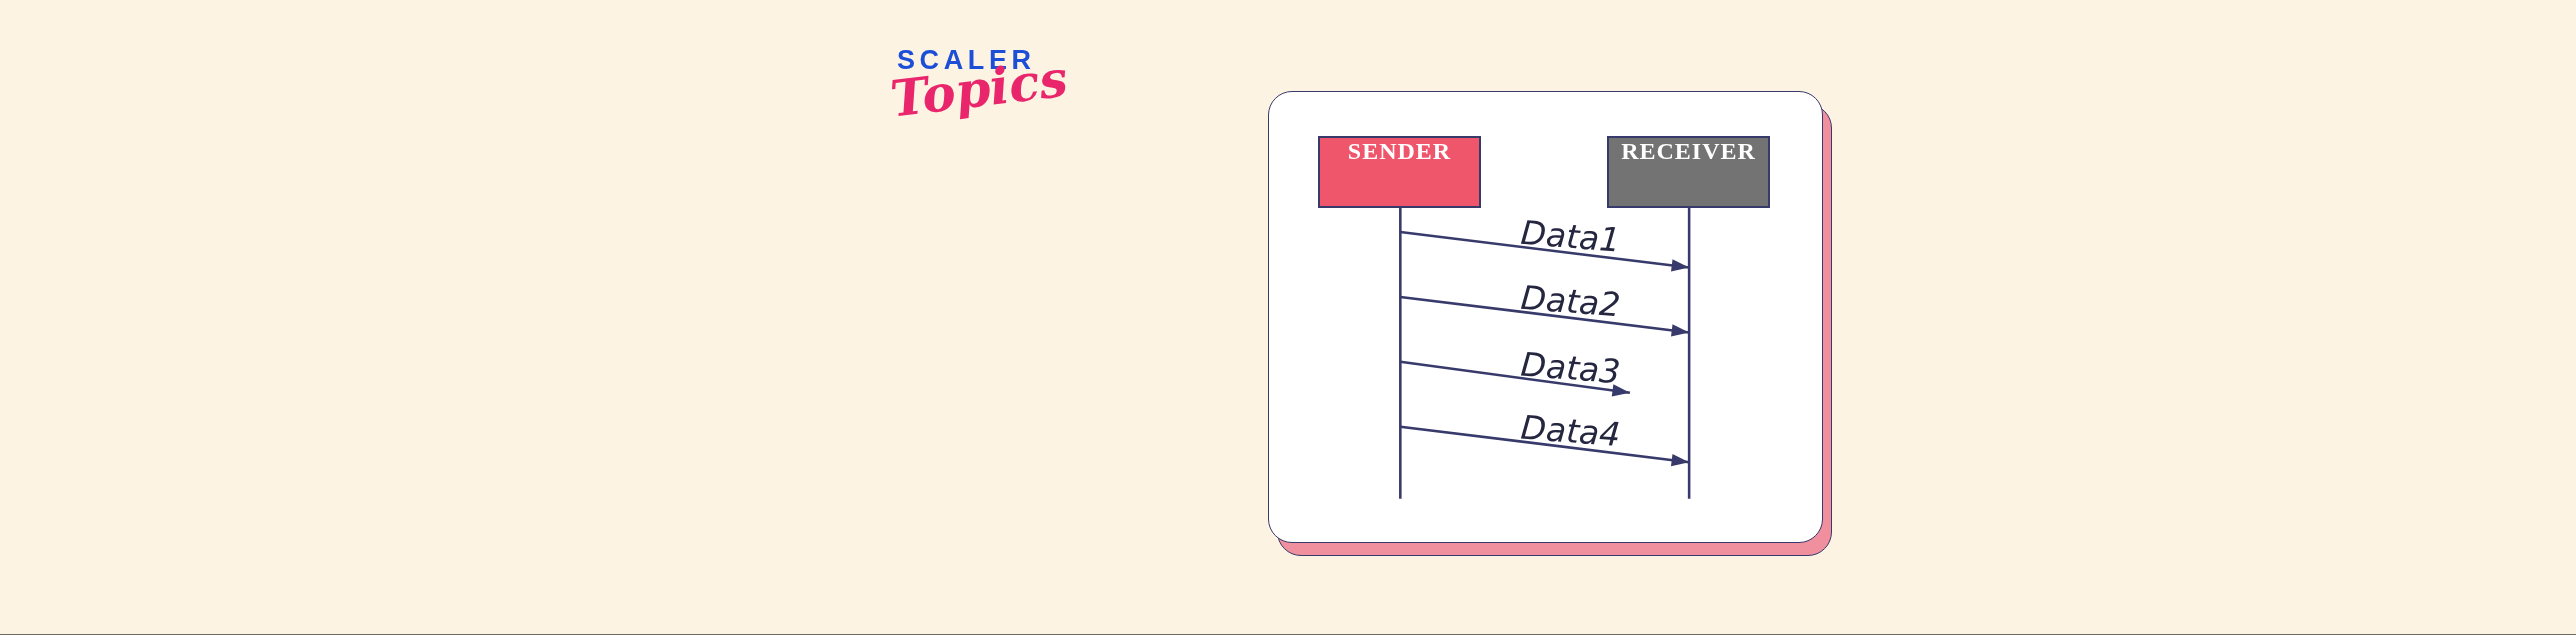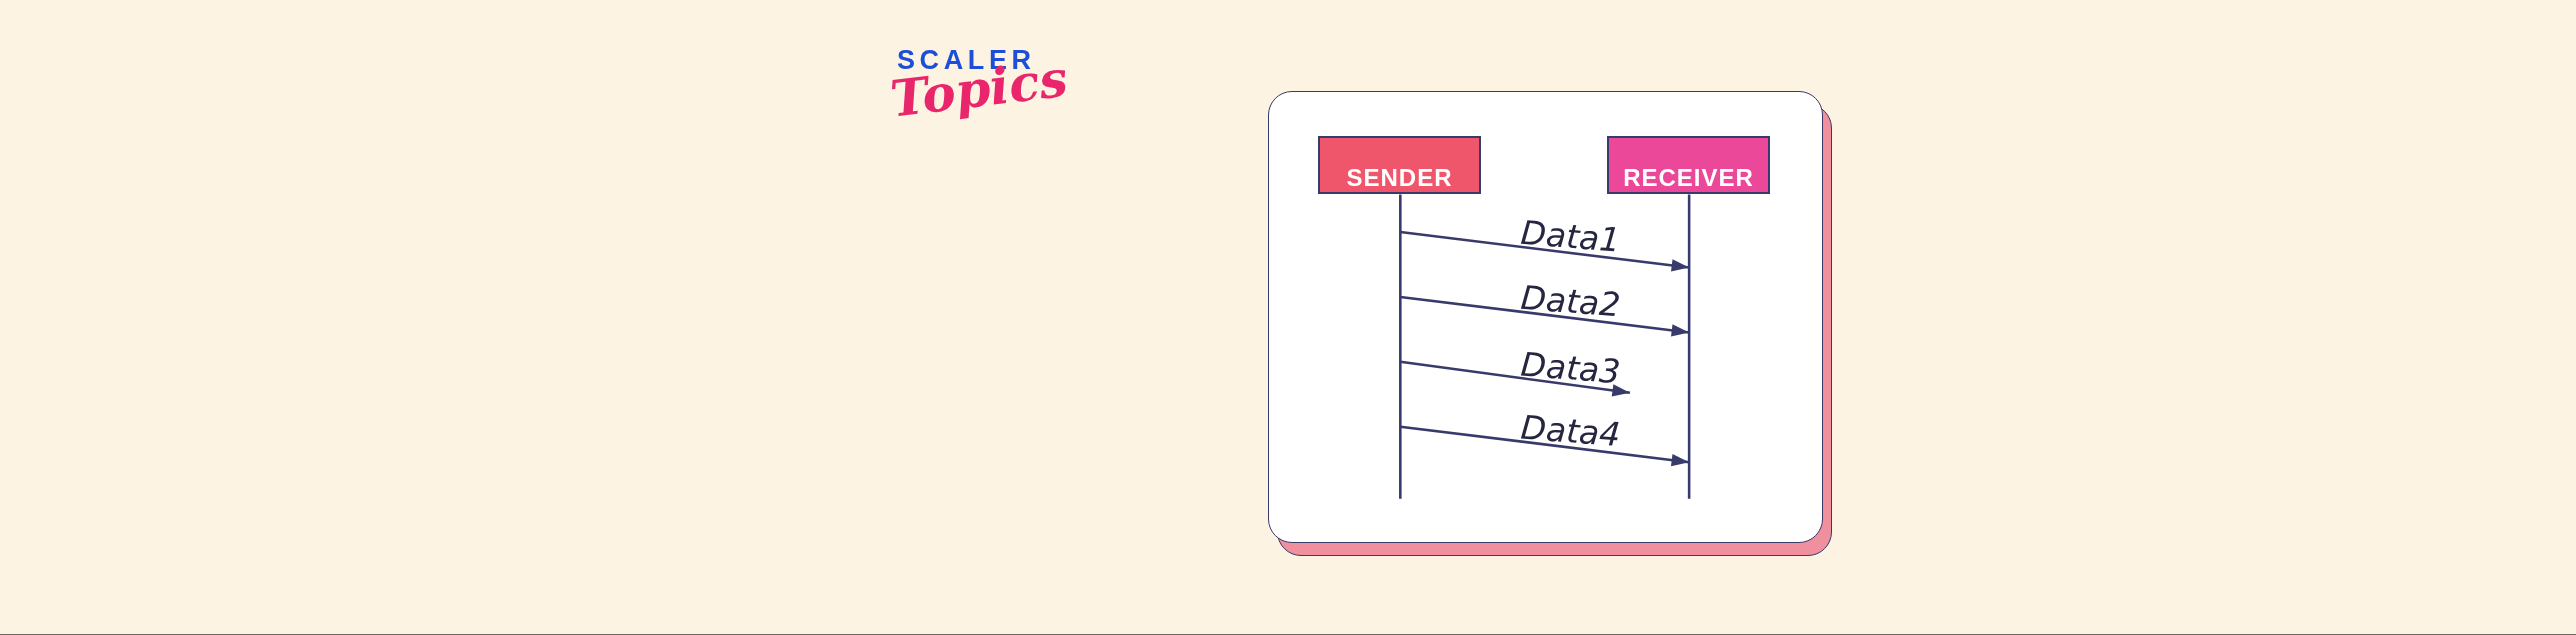--- a/index.html
+++ b/index.html
@@ -48,26 +48,27 @@
     width: 555px; height: 452px;
     border-radius: 24px;
     border: 1.5px solid;
     overflow: hidden;
   }
   .card svg { position: absolute; left: -1.5px; top: -1.5px; }
 
   .actor {
     position: absolute;
     top: 44px;
-    height: 58px;
+    height: 72px;
     border: 2.1px solid;
-    display: flex; align-items: flex-end; justify-content: center;
+    display: flex; align-items: flex-start; justify-content: center;
     font-weight: 700;
     font-size: 24px;
     letter-spacing: 1px;
+    font-family: Liberation Serif, serif;
   }
   .actor.sender   { left: 49px;  width: 163px; }
   .actor.receiver { left: 338px; width: 163px; }
 
   .seq-label {
     font-family: "DejaVu Sans", sans-serif;
     font-style: italic;
     font-weight: 500;
     font-size: 64px;
   }
@@ -105,21 +106,21 @@
         <polygon points="703,586 670.9034902074395,569.5739822496118 667.7036166197015,593.3597092517973" fill="#383A6B"></polygon>
         <text x="586" y="560.2600896860987" text-anchor="middle" fill="#25263F" transform="rotate(4.5 586 560.2600896860987)" class="seq-label">Data3</text>
         <line x1="257" y1="652" x2="818" y2="721" stroke="#383A6B" stroke-width="5"></line>
         <polygon points="818,721 785.7191863106443,704.939207131866 782.7893919738267,728.7597089138175" fill="#383A6B"></polygon>
         <text x="586" y="682.4652406417113" text-anchor="middle" fill="#25263F" transform="rotate(4.5 586 682.4652406417113)" class="seq-label">Data4</text>
       </svg>
 
     <div class="actor sender" style="background: rgb(240, 86, 107); border-color: rgb(56, 58, 107); color: rgb(255, 255, 255);">
       <span>SENDER</span>
     </div>
-    <div class="actor receiver" style="background: #ec4899; border-color: rgb(56, 58, 107); color: rgb(255, 255, 255);">
+    <div class="actor receiver" style="background: #737373; border-color: rgb(56, 58, 107); color: rgb(255, 255, 255);">
       <span>RECEIVER</span>
     </div>
   </div>
 
   <div class="footer-rule" style="background: rgb(110, 104, 96);"></div>
 
 </div>
 
 
 </body></html>

